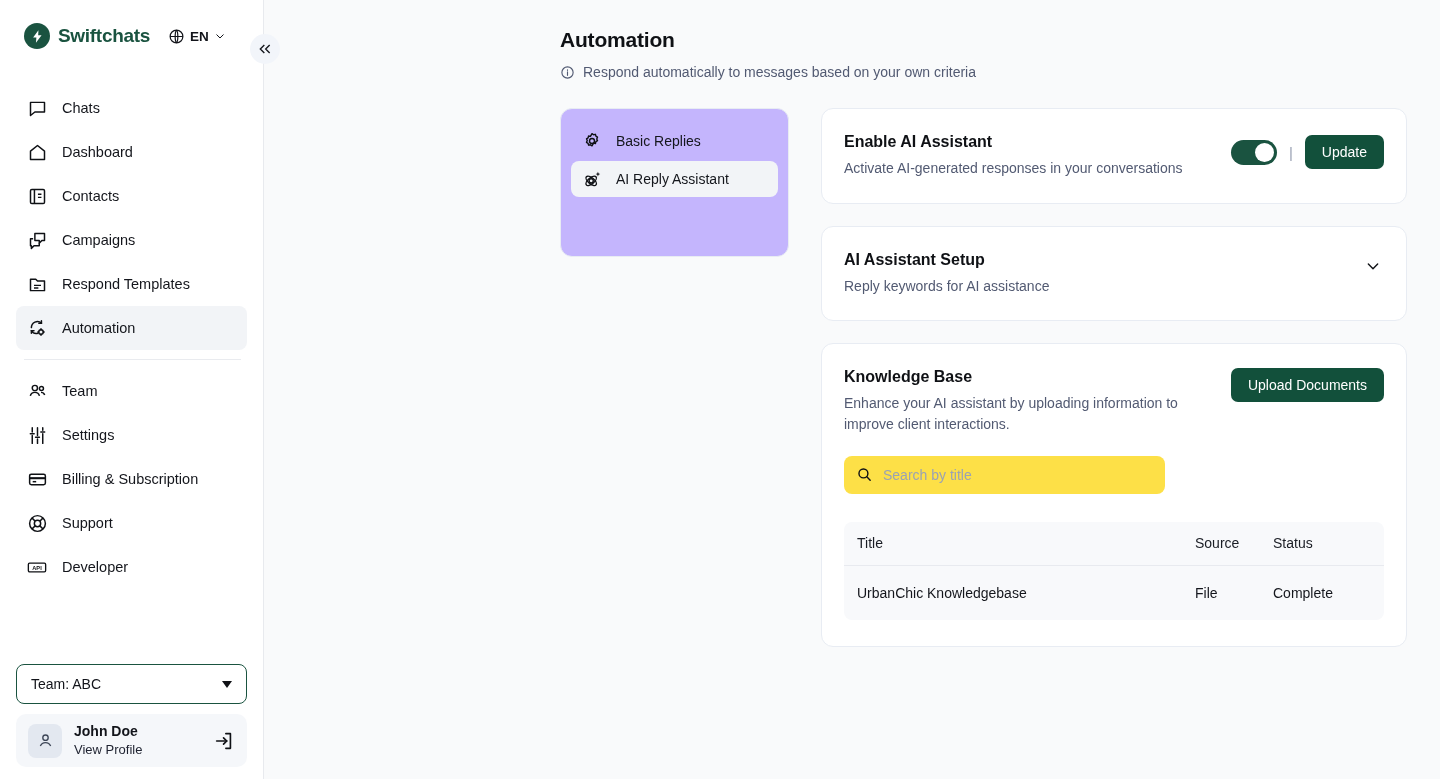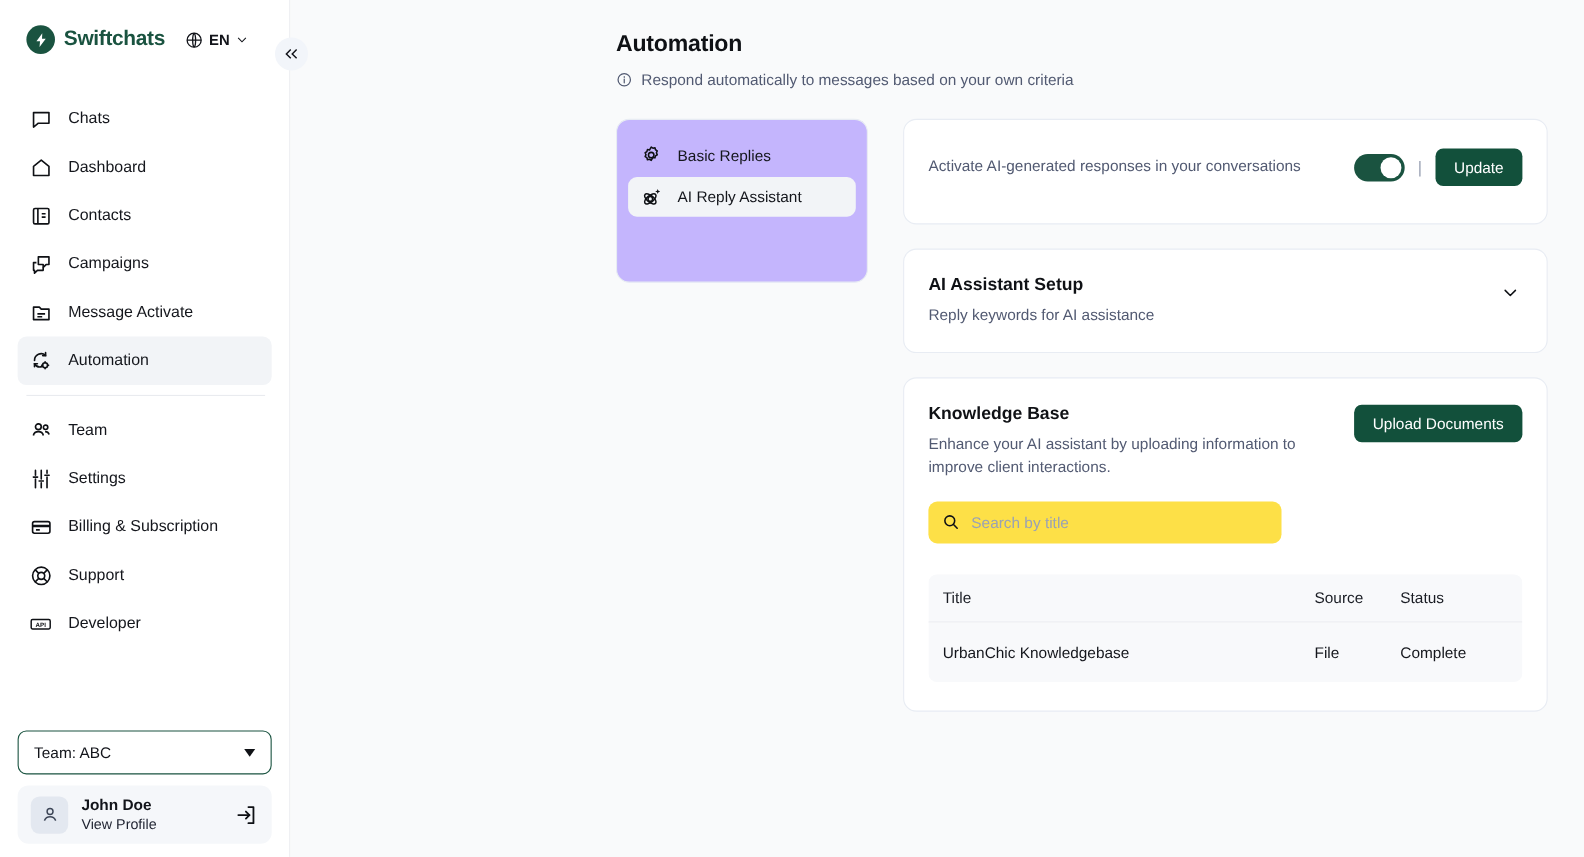--- a/index.html
+++ b/index.html
@@ -244,21 +244,21 @@
         <span class="nav-label">Campaigns</span>
       </div>
 
       <div class="nav-item">
         <span class="nav-icon">
           <svg width="21" height="21" viewBox="0 0 24 24" fill="none" stroke="#0f1115" stroke-width="1.7" stroke-linejoin="round" class="ico">
             <path d="M4 6h6l2 2h8v11H4z"></path>
             <path d="M8 13h8M8 16h5"></path>
           </svg>
         </span>
-        <span class="nav-label">Message Activate</span>
+        <span class="nav-label">Respond Templates</span>
       </div>
 
       <div class="nav-item active">
         <span class="nav-icon">
           <svg width="21" height="21" viewBox="0 0 24 24" fill="none" stroke="#0f1115" stroke-width="1.7" stroke-linecap="round" class="ico">
             <path d="M5 11a7 7 0 0 1 11.5-5.3"></path>
             <path d="M16.5 3v3h-3"></path>
             <path d="M12.5 17.5A6.6 6.6 0 0 1 5 14.5"></path>
             <path d="M5 17.5v-3h3"></path>
             <circle cx="16" cy="16" r="2.6"></circle>
@@ -391,20 +391,21 @@
             </svg>
           </span>
           <span class="side-item-label">AI Reply Assistant</span>
         </div>
       </div>
 
       <div class="panel-col">
 
         <section class="card card-enable">
           <div class="card-head-text">
+            <div class="card-title">Enable AI Assistant</div>
             <div class="card-desc">Activate AI-generated responses in your conversations</div>
           </div>
           <div class="enable-controls">
             <div class="toggle">
               <span class="knob"></span>
             </div>
             <span class="pipe">|</span>
             <button class="btn-primary">Update</button>
           </div>
         </section>

